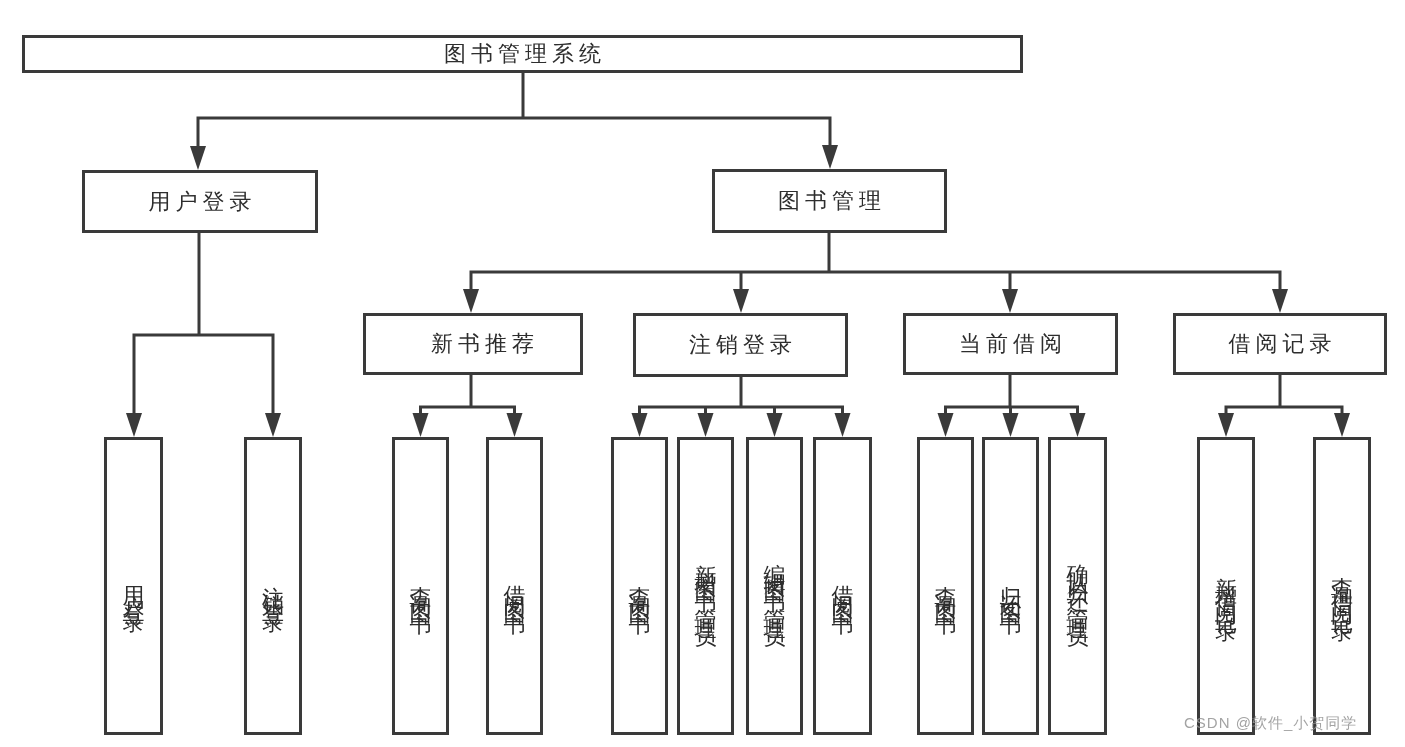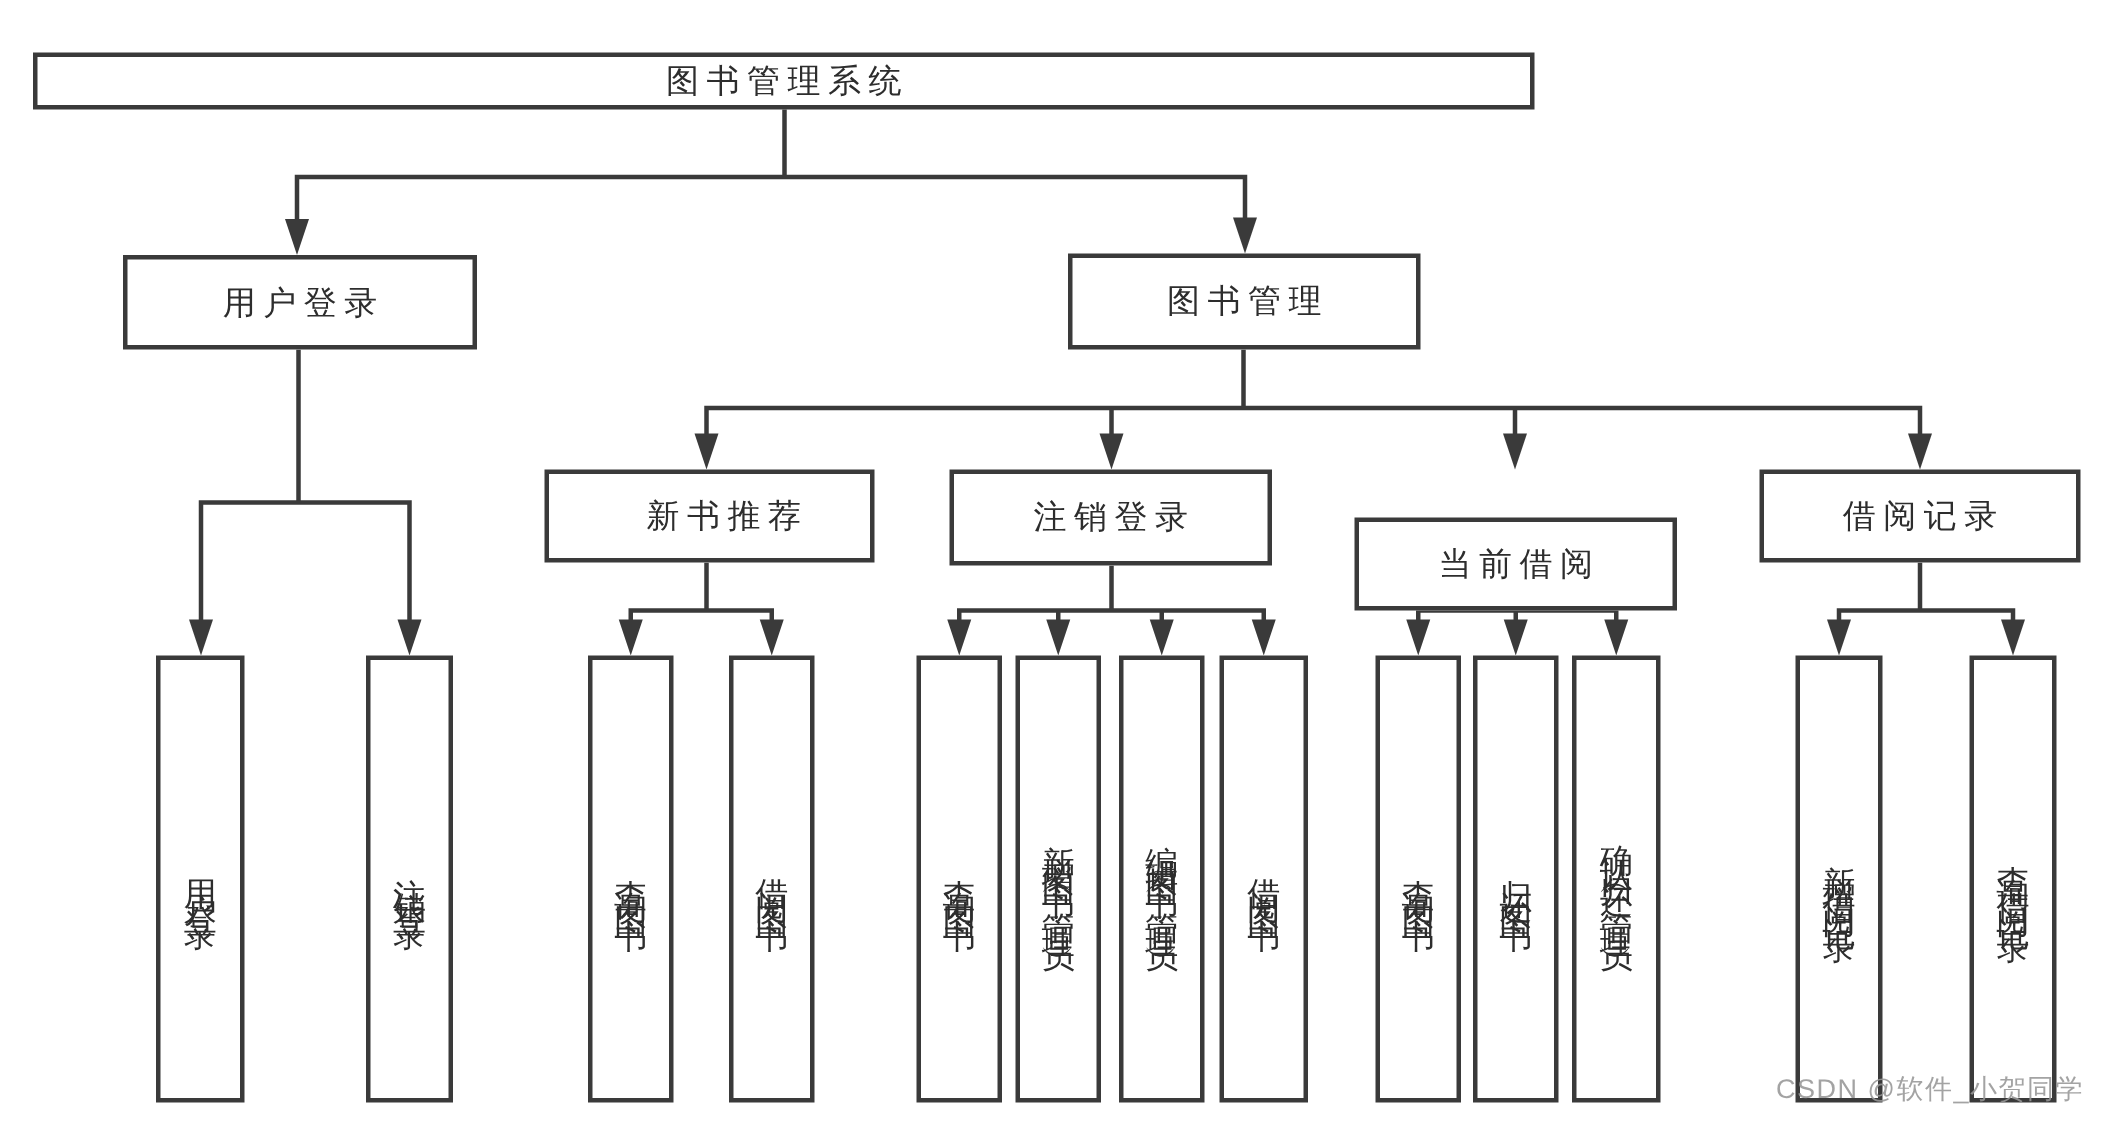--- a/index.html
+++ b/index.html
@@ -40,40 +40,40 @@
     font-size: 22px;
     letter-spacing: 9px;
     line-height: 1;
   }
   
   .n-root            { left: 22px;   top: 14px;  width: 1001px; height: 38px; margin-top: 21px; }
   .n-user-login      { left: 82px;   top: 170px; width: 236px;  height: 63px; }
   .n-book-mgmt       { left: 712px;  top: 169px; width: 235px;  height: 64px; text-align: center; }
   .n-new-books       { left: 363px;  top: 313px; width: 220px;  height: 62px; padding-left: 19px; }
   .n-book-borrow     { left: 633px;  top: 313px; width: 215px;  height: 64px; }
-  .n-current-borrow  { left: 903px;  top: 313px; width: 215px;  height: 62px; margin-top: 32px; }
+  .n-current-borrow  { left: 903px;  top: 313px; width: 215px;  height: 62px; }
   .n-borrow-records  { left: 1173px; top: 313px; width: 214px;  height: 62px; }
   .leaf              { top: 437px; height: 298px; }
   .l-user-login   { left: 104px;  width: 59px; }
   .l-logout       { left: 244px;  width: 58px; }
   .l-nb-query     { left: 392px;  width: 57px; }
   .l-nb-borrow    { left: 486px;  width: 57px; }
   .l-bb-query     { left: 611px;  width: 57px; }
   .l-bb-add       { left: 677px;  width: 57px; }
   .l-bb-edit      { left: 746px;  width: 57px; }
   .l-bb-borrow    { left: 813px;  width: 59px; }
   .l-cb-query     { left: 917px;  width: 57px; }
   .l-cb-return    { left: 982px;  width: 57px; }
   .l-cb-confirm   { left: 1048px; width: 59px; }
   .l-br-add       { left: 1197px; width: 58px; }
   .l-br-query     { left: 1313px; width: 58px; }
   .watermark {
     position: absolute;
     left: 1184px; top: 714px;
-    font-size: 18px;
+    font-size: 15px;
     letter-spacing: 1px;
     color: rgba(150, 150, 150, 0.88);
     white-space: nowrap;
   }
 </style>
 </head>
 <body>
 
 <div class="canvas">
 

